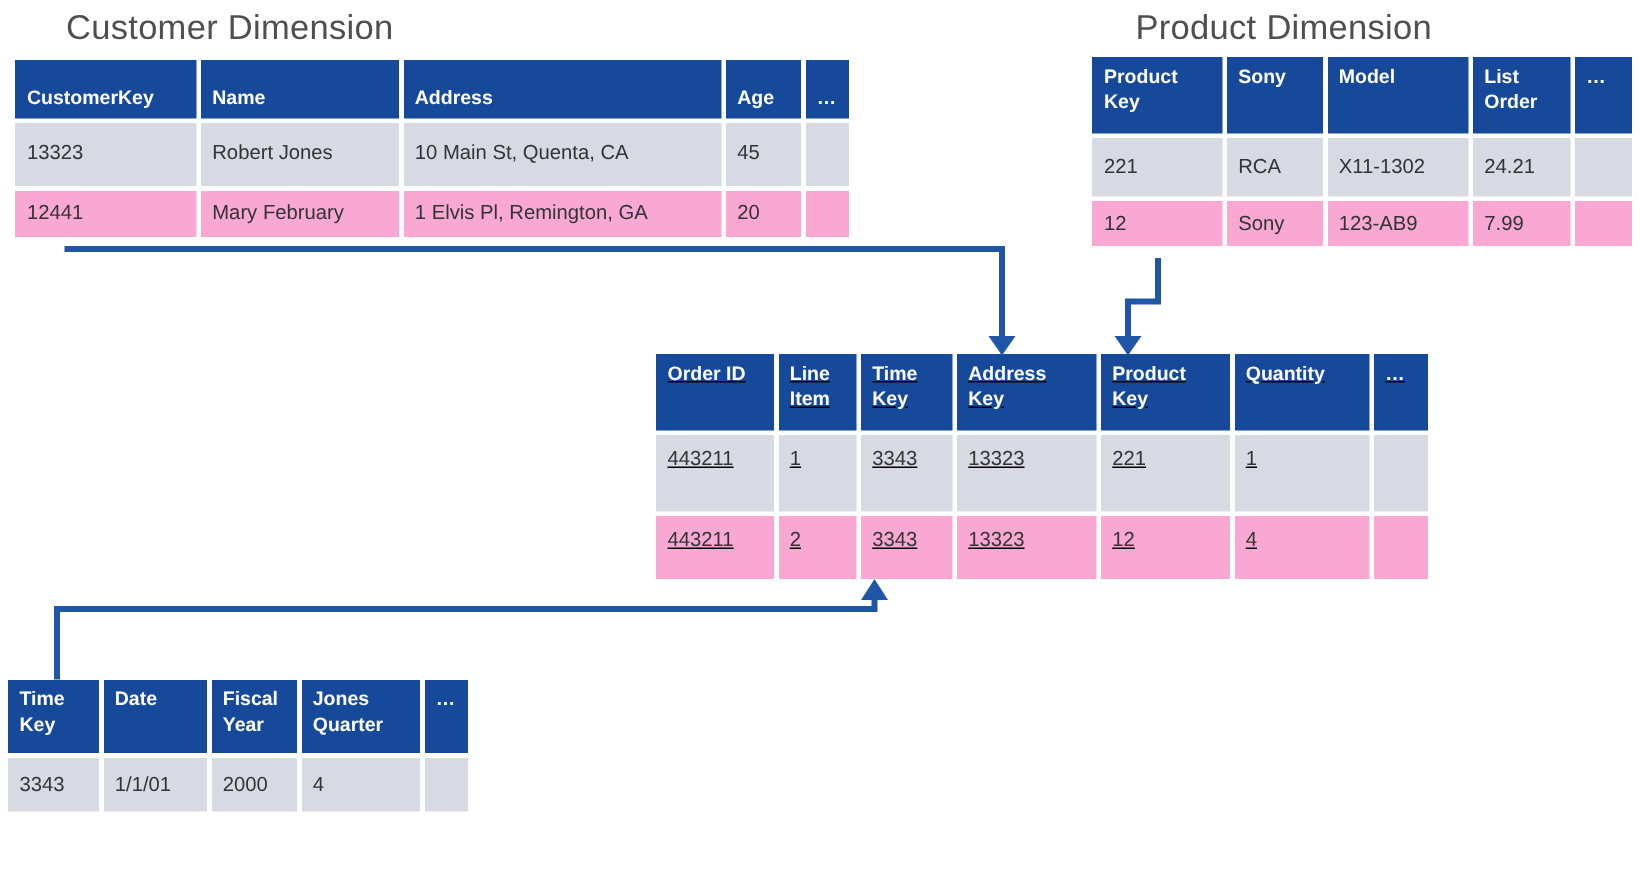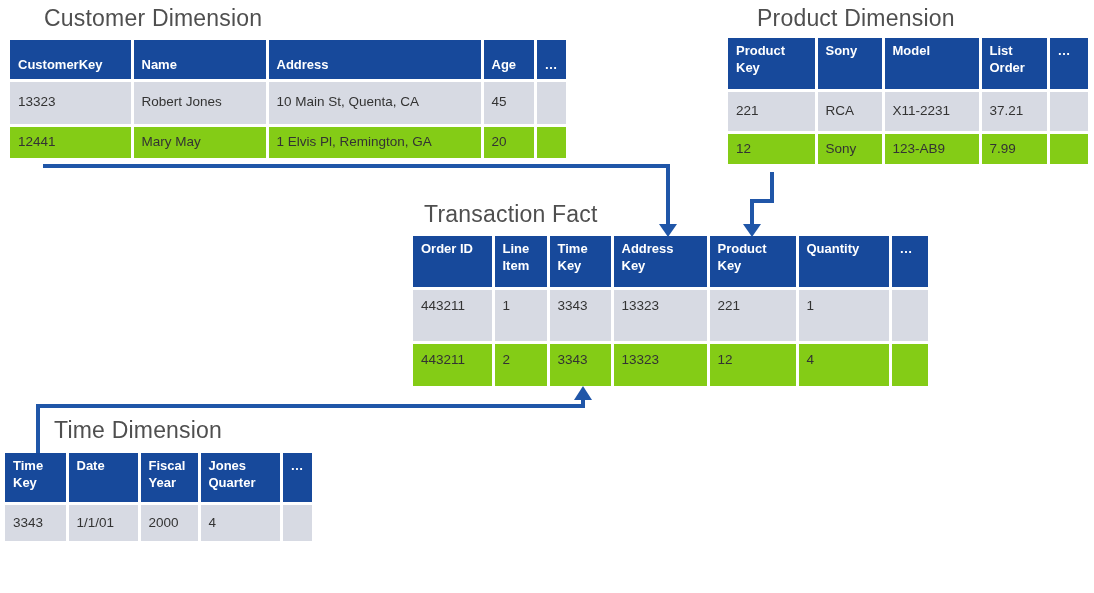--- a/index.html
+++ b/index.html
@@ -41,35 +41,35 @@
     color: #333333;
     text-align: left;
     vertical-align: middle;
     padding: 2px 8px;
     border: 3px solid #ffffff;
     line-height: 1.2;
     overflow: hidden;
     white-space: nowrap;
   }
   table.dim tr.row-dark  td { background: #d7dae3; }
-  table.dim tr.row-light td { background: #84cc16; }
+  table.dim tr.row-light td { background: #f9a8d4; }
 
   
   #customer-table { left: 10px; top: 40px; }
   #customer-table th { vertical-align: middle; padding-top: 15px; }
   #customer-table thead tr { height: 40px; }
   #customer-table tbody tr.row-dark  { height: 45px; }
   #customer-table tbody tr.row-light { height: 33px; }
 
   #product-table { left: 728px; top: 38px; }
   #product-table thead tr { height: 52px; }
   #product-table tbody tr.row-dark  { height: 42px; }
   #product-table tbody tr.row-light { height: 32px; }
 
-  #fact-table { left: 413px; top: 236px; }
+  #fact-table { left: 437px; top: 236px; text-decoration: underline; }
   #fact-table thead tr { height: 52px; }
   #fact-table tbody tr.row-dark  { height: 54px; }
   #fact-table tbody tr.row-light { height: 44px; }
   #fact-table tbody td { vertical-align: top; padding-top: 8px; }
 
   #time-table { left: 5px; top: 453px; }
   #time-table thead tr { height: 50px; }
   #time-table tbody tr.row-dark  { height: 38px; }
   #time-table tbody tr.row-light { height: 36px; }
 
@@ -87,22 +87,20 @@
   }
   .arrow-layer polygon { fill: #2056a8; }
 </style>
 </head>
 <body>
 
 <div class="canvas">
 
   <div class="tbl-title" style="left:44px; top:5px;">Customer Dimension</div>
   <div class="tbl-title" style="left:757px; top:5px;">Product Dimension</div>
-  <div class="tbl-title" style="left:424px; top:201px;">Transaction Fact</div>
-  <div class="tbl-title" style="left:54px; top:417px;">Time Dimension</div>
 
   <table class="dim" id="customer-table">
     <colgroup>
       <col style="width:122px">
         <col style="width:135px">
         <col style="width:215px">
         <col style="width:53px">
         <col style="width:30px">
     </colgroup>
     <thead>
@@ -117,21 +115,21 @@
     <tbody>
       <tr class="row-dark">
         <td>13323</td>
         <td>Robert Jones</td>
         <td>10 Main St, Quenta, CA</td>
         <td>45</td>
         <td></td>
       </tr>
       <tr class="row-light">
         <td>12441</td>
-        <td>Mary May</td>
+        <td>Mary February</td>
         <td>1 Elvis Pl, Remington, GA</td>
         <td>20</td>
         <td></td>
       </tr>
     </tbody>
   </table>
 
   <table class="dim" id="product-table">
     <colgroup>
       <col style="width:88px">
@@ -146,22 +144,22 @@
         <th>Sony</th>
         <th>Model</th>
         <th>List Order</th>
         <th>…</th>
       </tr>
     </thead>
     <tbody>
       <tr class="row-dark">
         <td>221</td>
         <td>RCA</td>
-        <td>X11-2231</td>
-        <td>37.21</td>
+        <td>X11-1302</td>
+        <td>24.21</td>
         <td></td>
       </tr>
       <tr class="row-light">
         <td>12</td>
         <td>Sony</td>
         <td>123-AB9</td>
         <td>7.99</td>
         <td></td>
       </tr>
     </tbody>

